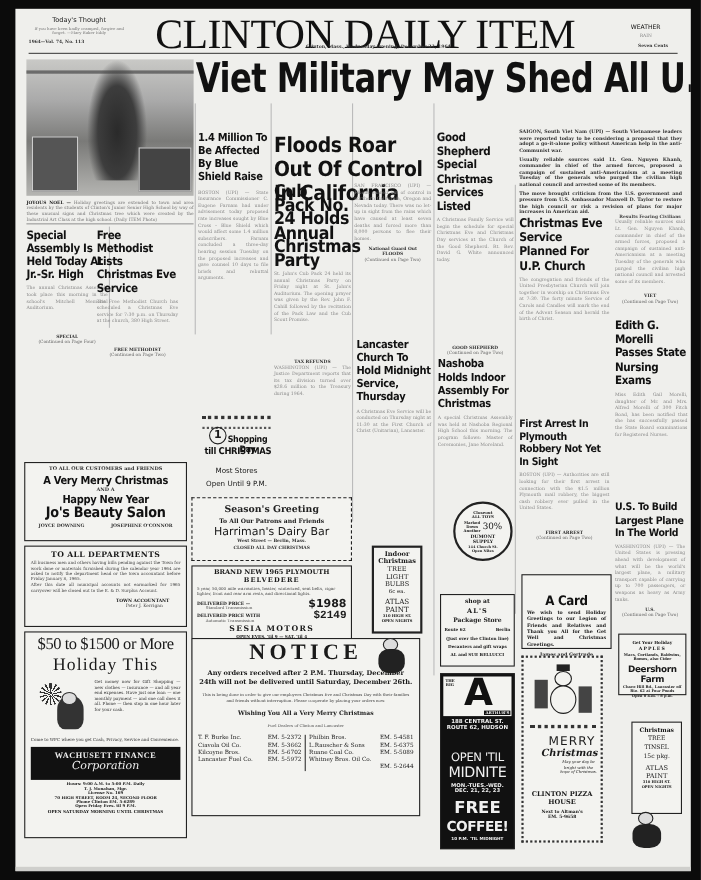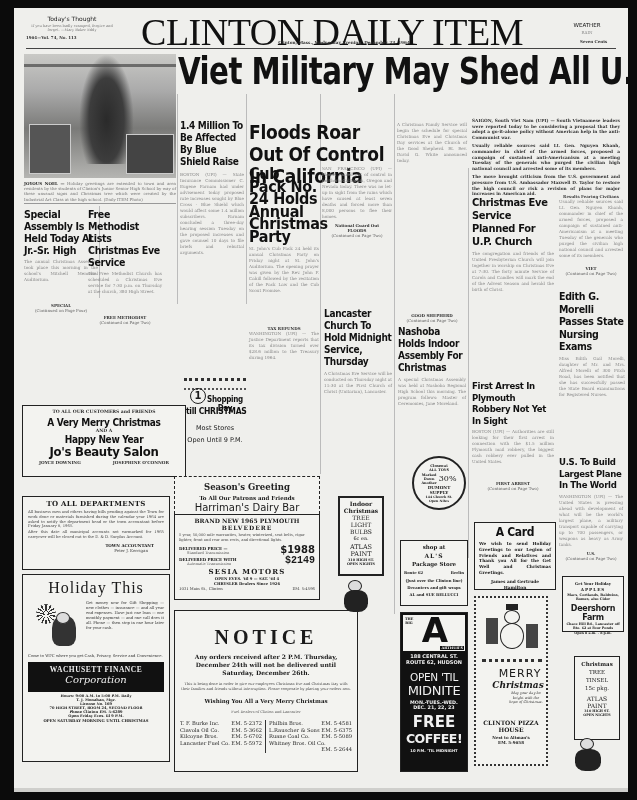--- a/index.html
+++ b/index.html
@@ -85,20 +85,21 @@
 
   <div class="abs" style="left:235px;top:318px;width:70px">
     <div class="cont" style="color:#333;font-weight:bold">TAX REFUNDS</div>
     <div class="body">
       <span>WASHINGTON (UPI) —</span>
       <span>The Justice Department reports that its tax division turned over $28.6 million to the Treasury during 1964.</span>
     </div>
   </div>
 
   <div class="abs" style="left:383px;top:111px;width:70px">
+    <div class="hl" style="font-size:10.5px;line-height:12.5px">Good Shepherd Special Christmas Services Listed</div>
     <div class="body" style="margin-top:3px">A Christmas Family Service will begin the schedule for special Christmas Eve and Christmas Day services at the Church of the Good Shepherd. Rt. Rev. David G. White announced today.</div>
   </div>
   <div class="abs" style="left:383px;top:305px;width:70px">
     <div class="cont" style="color:#333;font-weight:bold">GOOD SHEPHERD</div>
     <div class="cont">(Continued on Page Two)</div>
   </div>
 
   <div class="abs" style="left:458px;top:110px;width:148px;font-size:4.3px;line-height:5.6px;color:#333;text-align:justify;font-weight:bold">
     <p>SAIGON, South Viet Nam (UPI) — South Vietnamese leaders were reported today to be considering a proposal that they adopt a go-it-alone policy without American help in the anti-Communist war.</p>
     <p style="margin-top:3px">Usually reliable sources said Lt. Gen. Nguyen Khanh, commander in chief of the armed forces, proposed a campaign of sustained anti-Americanism at a meeting Tuesday of the generals who purged the civilian high national council and arrested some of its members.</p>
@@ -137,33 +138,33 @@
 
   <div class="abs center" style="left:166px;top:370px;width:70px;height:104px">
     <div style="position:absolute;left:4px;top:0;width:62px;height:12px;border-top:3px dotted #333;border-bottom:2px dotted #555"></div>
     <div style="position:absolute;left:10px;top:10px;width:16px;height:16px;border:1.2px solid #222;border-radius:50%;font-family:'DejaVu Sans',sans-serif;font-weight:bold;font-size:10px;line-height:14px">1</div>
     <div class="hl" style="position:absolute;left:20px;top:18px;font-size:8px">Shopping Day</div>
     <div class="hl" style="position:absolute;left:6px;top:29px;font-size:8.5px">till CHRISTMAS</div>
     <div style="position:absolute;left:0;top:46px;width:70px;font-family:'DejaVu Sans',sans-serif;font-size:6.5px">Most Stores</div>
     <div style="position:absolute;left:0;top:58px;width:70px;font-family:'DejaVu Sans',sans-serif;font-size:6.5px">Open Until 9 P.M.</div>
   </div>
 
-  <div class="box center" style="left:8px;top:397px;width:164px;height:72px">
+  <div class="box center" style="left:8px;top:412px;width:148px;height:72px">
     <div class="small" style="margin-top:3px;font-weight:bold;font-size:4.5px">TO ALL OUR CUSTOMERS and FRIENDS</div>
     <div class="hl" style="font-size:10px;margin-top:2px">A Very Merry Christmas</div>
     <div class="small" style="font-weight:bold">AND A</div>
     <div class="hl" style="font-size:10px">Happy New Year</div>
     <div class="hl" style="font-size:13px">Jo's Beauty Salon</div>
     <div style="display:flex;justify-content:space-around;font-size:4.2px;font-weight:bold;color:#333">
       <span>JOYCE DOWNING</span>
       <span>JOSEPHINE O'CONNOR</span>
     </div>
   </div>
 
-  <div class="box center" style="left:160px;top:468px;width:146px;height:58px;border-style:dashed">
+  <div class="box center" style="left:160px;top:444px;width:146px;height:58px;border-style:dashed">
     <div style="font-family:'DejaVu Serif',serif;font-weight:bold;font-size:8.5px;margin-top:5px;color:#222">Season's Greeting</div>
     <div style="font-weight:bold;font-size:5.5px;margin-top:3px">To All Our Patrons and Friends</div>
     <div style="font-family:'DejaVu Sans',sans-serif;font-size:10px;margin-top:1px">Harriman's Dairy Bar</div>
     <div class="small" style="font-weight:bold;font-size:4px">West Street — Berlin, Mass.</div>
     <div class="small" style="font-weight:bold;font-size:4px">CLOSED ALL DAY CHRISTMAS</div>
   </div>
 
   <div class="box" style="left:8px;top:488px;width:148px;height:74px;padding:2px 5px">
     <div class="center" style="font-size:7px;font-weight:bold;letter-spacing:.3px">TO ALL DEPARTMENTS</div>
     <div style="font-size:3.8px;line-height:4.8px;color:#444;text-align:justify;margin-top:2px">All business men and others having bills pending against the Town for work done or materials furnished during the calendar year 1964 are asked to notify the department head or the town accountant before Friday January 8, 1965.</div>
@@ -193,20 +194,21 @@
     <div class="center" style="font-size:7px;font-weight:bold;letter-spacing:1.2px;margin-top:1px">SESIA MOTORS</div>
     <div class="center" style="font-size:3.8px;font-weight:bold">OPEN EVES. 'til 9 — SAT. 'til 4</div>
     <div class="center" style="font-size:3.8px;font-weight:bold">CHRYSLER Dealers Since 1926</div>
     <div style="display:flex;justify-content:space-between;font-size:3.8px;color:#333">
       <span>1031 Main St., Clinton</span>
       <span>EM. 5-4596</span>
     </div>
   </div>
 
   <div class="box center" style="left:8px;top:566px;width:148px;height:188px;padding:3px 5px">
+    <div class="serifbig" style="font-size:15px;line-height:17px;letter-spacing:-.4px">$50 to $1500 or More</div>
     <div class="serifbig" style="font-size:16px;line-height:19px;letter-spacing:1px">Holiday This</div>
     <div style="display:flex;margin-top:3px">
       <div style="width:58px;height:52px;position:relative;flex:none">
         <div style="position:absolute;left:8px;top:4px;width:20px;height:20px;border-radius:50%;background:repeating-conic-gradient(#333 0 10deg,transparent 10deg 25deg)"></div>
         <div style="position:absolute;left:24px;top:16px;width:24px;height:30px;border-radius:40% 40% 30% 30%;background:#333"></div>
         <div style="position:absolute;left:28px;top:12px;width:14px;height:12px;border-radius:50%;background:#ddd;border:1px solid #333"></div>
       </div>
       <div style="font-size:3.8px;line-height:5px;color:#333;text-align:justify">Get money now for Gift Shopping — new clothes — insurance — and all year end expenses. Have just one loan — one monthly payment — and one call does it all. Phone — then stop in one hour later for your cash.</div>
     </div>
     <div style="font-size:3.8px;line-height:5px;color:#333;text-align:left;margin-top:1px">Come to WFC where you get Cash, Privacy, Service and Convenience.</div>
@@ -216,21 +218,21 @@
     </div>
     <div style="font-size:3.6px;font-weight:bold;margin-top:2px">Hours: 9:00 A.M. to 5:00 P.M. Daily</div>
     <div style="font-size:3.6px;font-weight:bold">T. J. Monahan, Mgr.</div>
     <div style="font-size:3.6px;font-weight:bold">License No. 169</div>
     <div style="font-size:3.6px;font-weight:bold">70 HIGH STREET, ROOM 24, SECOND FLOOR</div>
     <div style="font-size:3.6px;font-weight:bold">Phone Clinton EM. 5-6289</div>
     <div style="font-size:3.6px;font-weight:bold">Open Friday Eves. til 9 P.M.</div>
     <div style="font-size:3.8px;font-weight:bold">OPEN SATURDAY MORNING UNTIL CHRISTMAS</div>
   </div>
 
-  <div class="box" style="left:160px;top:602px;width:184px;height:162px;padding:14px 5px">
+  <div class="box" style="left:160px;top:572px;width:208px;height:162px;padding:0 5px">
     <div class="center serifbig" style="font-size:20px;font-weight:bold;letter-spacing:4px;line-height:24px">NOTICE</div>
     <div class="center" style="font-size:6px;line-height:8px;font-weight:bold;margin-top:4px">Any orders received after 2 P.M. Thursday, December 24th will not be delivered until Saturday, December 26th.</div>
     <div class="center" style="font-size:3.6px;line-height:5px;color:#444;margin-top:5px">This is being done in order to give our employees Christmas Eve and Christmas Day with their families and friends without interruption. Please cooperate by placing your orders now.</div>
     <div class="center" style="font-size:5.5px;font-weight:bold;margin-top:6px">Wishing You All a Very Merry Christmas</div>
     <div class="center" style="font-size:3.6px;color:#555;margin-top:6px">Fuel Dealers of Clinton and Lancaster</div>
     <div style="display:flex;margin-top:6px;font-size:5.2px;line-height:6.6px">
       <div style="width:50%;padding-right:3px;border-right:1px solid #333">
         <div style="display:flex;justify-content:space-between">
             <span>T. F. Burke Inc.</span>
             <span>EM. 5-2372</span>
@@ -345,30 +347,30 @@
   </div>
 
   <div class="abs black center" style="left:386px;top:604px;width:68px;height:160px;border:1px solid #222">
     <div style="background:#f3f3f0;height:36px;margin:2px;position:relative;color:#111">
       <div style="position:absolute;left:2px;top:2px;font-size:3.4px;font-weight:bold;width:8px;line-height:4px">THE BIG</div>
       <div style="position:absolute;left:0;width:64px;top:-3px;font-family:'DejaVu Sans',sans-serif;font-weight:bold;font-size:34px;line-height:36px">A</div>
       <div style="position:absolute;right:1px;bottom:1px;font-size:3.6px;font-weight:bold;background:#111;color:#f0f0f0;padding:0 1px">ARTHUR'S</div>
     </div>
     <div style="font-family:'DejaVu Sans',sans-serif;font-weight:bold;font-size:5px;margin-top:2px">188 CENTRAL ST.</div>
     <div style="font-family:'DejaVu Sans',sans-serif;font-weight:bold;font-size:5px">ROUTE 62, HUDSON</div>
-    <div style="font-family:'DejaVu Sans',sans-serif;font-size:10.5px;line-height:12px;margin-top:6px;letter-spacing:-.3px">OPEN 'TIL</div>
+    <div style="font-family:'DejaVu Sans',sans-serif;font-size:10.5px;line-height:12px;margin-top:18px;letter-spacing:-.3px">OPEN 'TIL</div>
     <div style="font-family:'DejaVu Sans',sans-serif;font-size:13px;line-height:15px;letter-spacing:-.3px">MIDNITE</div>
     <div style="font-family:'DejaVu Sans',sans-serif;font-weight:bold;font-size:4.8px;margin-top:2px">MON.-TUES.-WED.</div>
     <div style="font-family:'DejaVu Sans',sans-serif;font-weight:bold;font-size:4.8px">DEC. 21, 22, 23</div>
     <div style="font-family:'DejaVu Sans',sans-serif;font-weight:bold;font-size:15px;line-height:17px;margin-top:4px">FREE</div>
     <div style="font-family:'DejaVu Sans',sans-serif;font-weight:bold;font-size:12.5px;line-height:15px;letter-spacing:-.5px">COFFEE!</div>
     <div style="font-family:'DejaVu Sans',sans-serif;font-weight:bold;font-size:3.8px;margin-top:2px">10 P.M. 'TIL MIDNIGHT</div>
   </div>
 
-  <div class="box center" style="left:460px;top:514px;width:82px;height:68px;padding:2px 4px">
+  <div class="box center" style="left:460px;top:514px;width:82px;height:68px;padding:16px 4px">
     <div class="hl" style="font-size:12px;line-height:14px">A Card</div>
     <div style="font-size:4.3px;line-height:5.8px;font-weight:bold;text-align:justify;margin-top:2px">We wish to send Holiday Greetings to our Legion of Friends and Relatives and Thank you All for the Get Well and Christmas Greetings.</div>
     <div style="font-size:4.3px;line-height:5.8px;font-weight:bold;margin-top:3px">James and Gertrude Hamilton</div>
   </div>
 
   <div class="box center" style="left:460px;top:588px;width:74px;height:170px;border:2px dotted #333">
     <div style="position:relative;height:70px">
       <div style="position:absolute;left:30px;top:6px;width:12px;height:6px;background:#222"></div>
       <div style="position:absolute;left:28px;top:12px;width:16px;height:14px;border-radius:50%;border:1px solid #222;background:#f3f3f0"></div>
       <div style="position:absolute;left:24px;top:25px;width:24px;height:26px;border-radius:50%;border:1px solid #222;background:#f3f3f0"></div>

